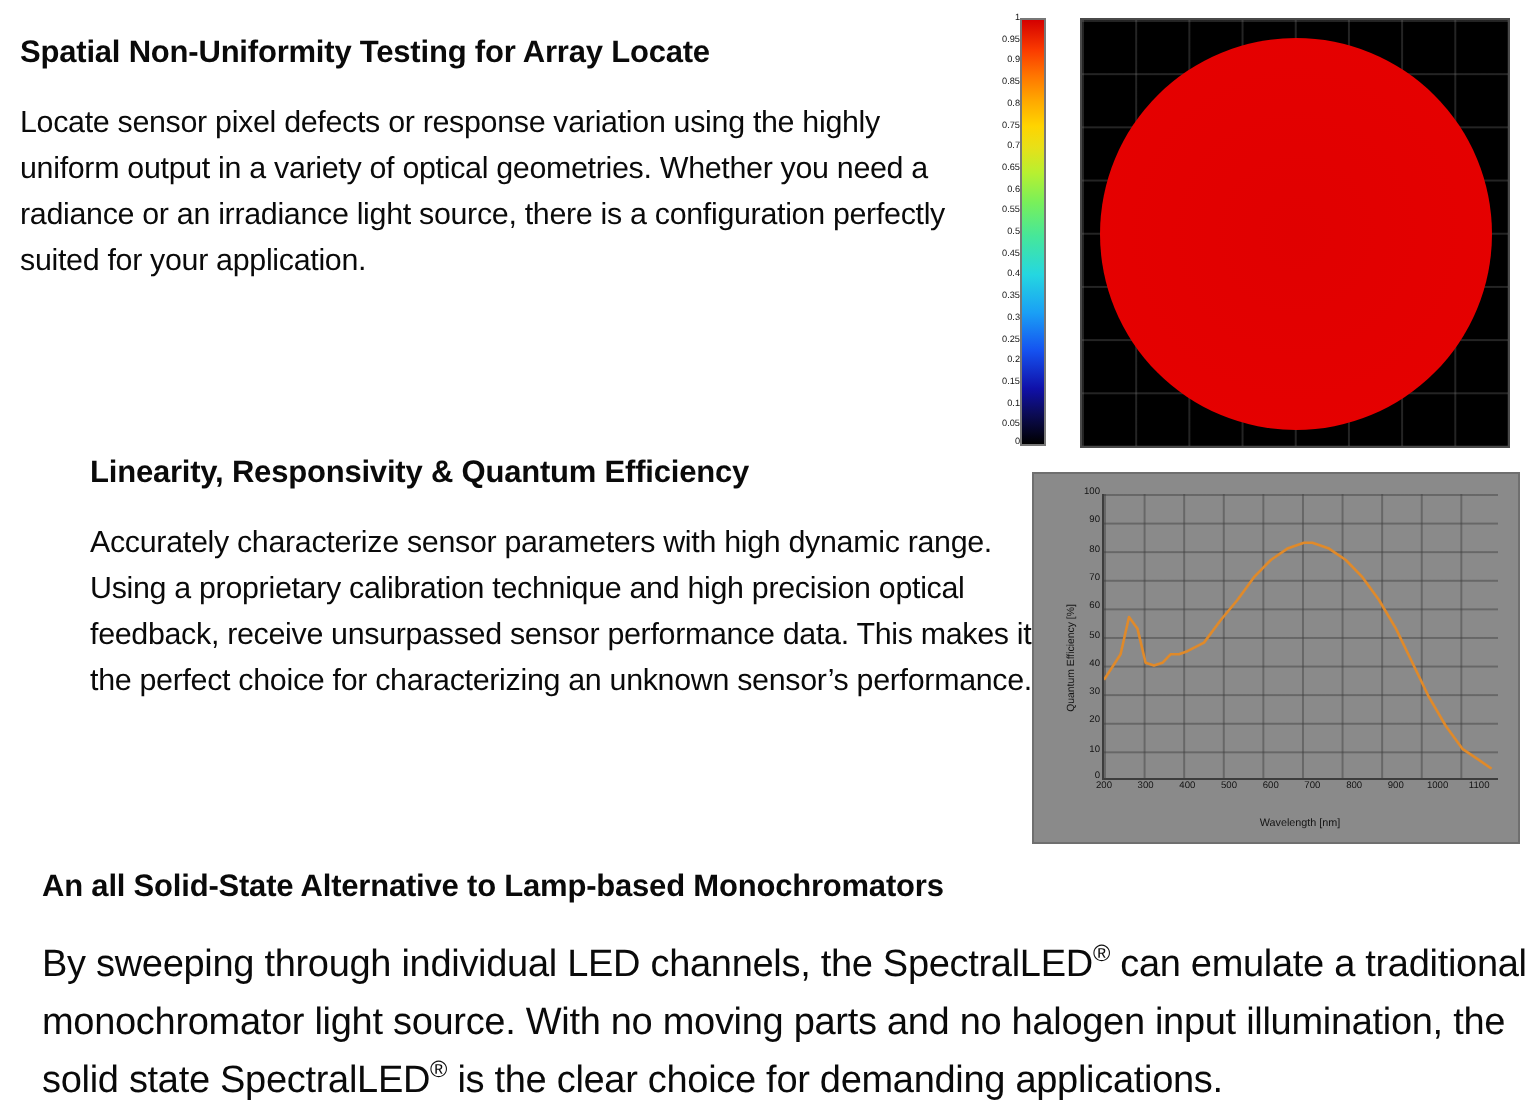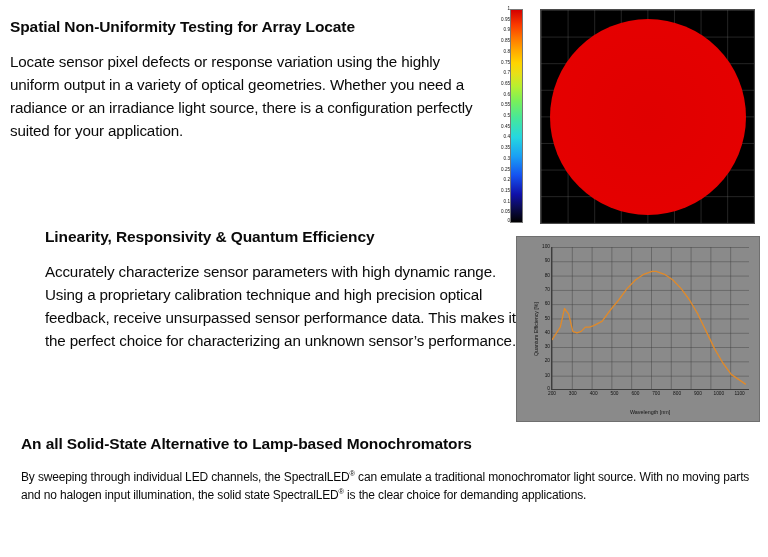--- a/index.html
+++ b/index.html
@@ -36,21 +36,21 @@
 
   
   .block-3 {
     position: absolute;
     left: 10px;
     top: 435px;
     width: 748px;
     margin-left: 11px;
   }
   .block-3 .sec-head { font-size: 15.5px; margin-bottom: 14px; }
-  .block-3 .sec-body { font-size: 12px; line-height: 1.55; }
+  .block-3 .sec-body { font-size: 19px; line-height: 1.55; }
   sup.reg { font-size: 0.62em; vertical-align: super; line-height: 0; }
 
   
   .fig1 {
     position: absolute;
     left: 492px;
     top: 6px;
     width: 268px;
     height: 223px;
   }

